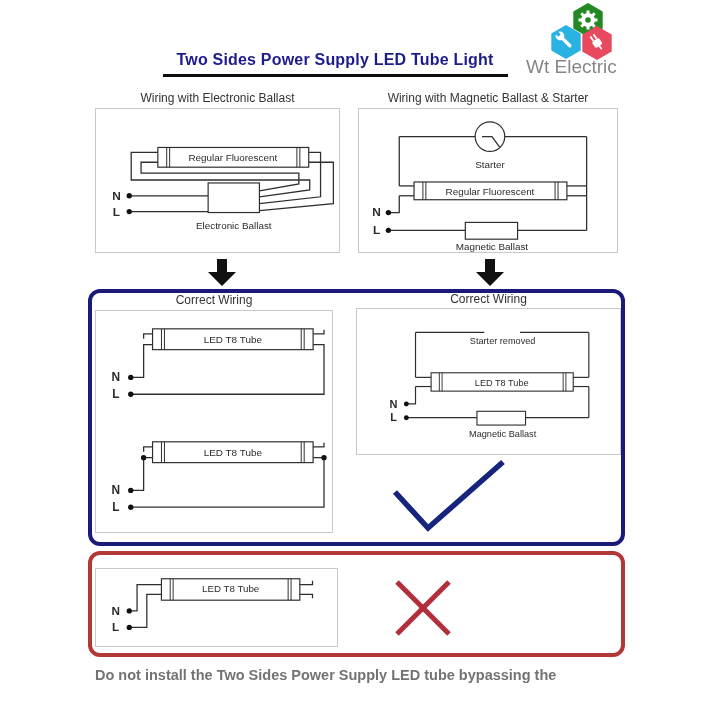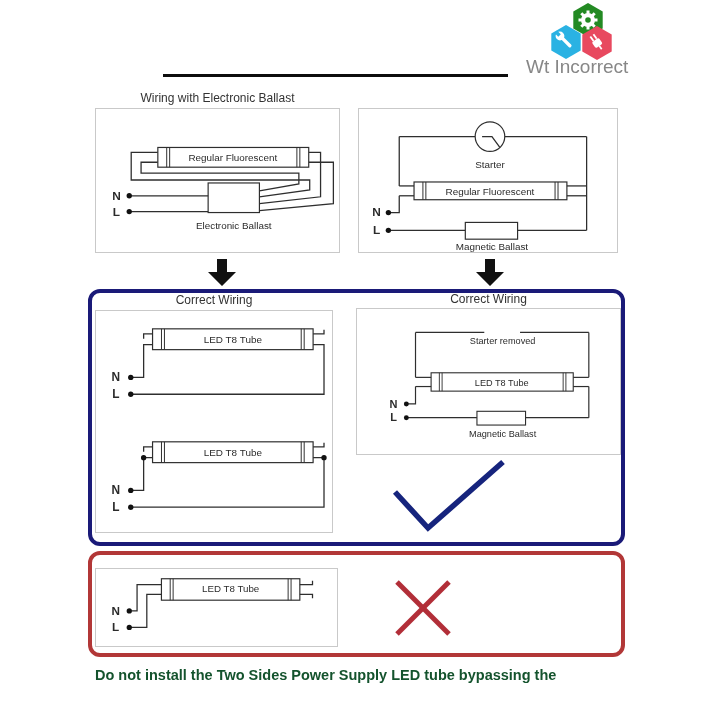--- a/index.html
+++ b/index.html
@@ -17,27 +17,28 @@
   .blue-box{border:4px solid #1a1a78;}
   .red-box{border:4px solid #b23737;}
   svg text{font-family:"Liberation Sans",sans-serif;fill:#2b2b2b;}
   .wire{stroke:#2e2e2e;stroke-width:1.3;fill:none;}
   .part{stroke:#2e2e2e;stroke-width:1.2;fill:#fff;}
   .cap{stroke:#2e2e2e;stroke-width:1;}
   .dot{fill:#111;}
   .lbl{font-size:10px;}
   .nl{font-size:12px;font-weight:bold;}
   .footer{position:absolute;left:95px;top:666px;width:552px;font-size:14.5px;
-          font-weight:bold;color:#14532d;line-height:19px;}
+          font-weight:bold;color:#737373;line-height:19px;}
 </style>
 </head>
 <body>
 
 <div class="canvas">
 
+  <div class="main-title">Two Sides Power Supply LED Tube Light</div>
   <div class="title-underline"></div>
 
   <svg class="abs" style="left:536px;top:2px;" width="130" height="84" viewBox="0 0 130 84">
     <g>
       <polygon points="52,1 66.7,9.5 66.7,26.5 52,35 37.3,26.5 37.3,9.5" fill="#238a23"></polygon>
       <g>
         <rect x="50.5" y="8.5" width="3" height="19" fill="#fff"></rect>
         <rect x="50.5" y="8.5" width="3" height="19" fill="#fff" transform="rotate(45 52 18)"></rect>
         <rect x="50.5" y="8.5" width="3" height="19" fill="#fff" transform="rotate(90 52 18)"></rect>
         <rect x="50.5" y="8.5" width="3" height="19" fill="#fff" transform="rotate(135 52 18)"></rect>
@@ -56,26 +57,27 @@
     <g>
       <polygon points="61,24 75.7,32.5 75.7,49.5 61,58 46.3,49.5 46.3,32.5" fill="#e8495f"></polygon>
       <g transform="rotate(-35 61 41)">
         <rect x="57" y="37.5" width="8.4" height="7.2" rx="1.6" fill="#fff"></rect>
         <rect x="58.4" y="31.8" width="1.8" height="5.6" fill="#fff"></rect>
         <rect x="62.2" y="31.8" width="1.8" height="5.6" fill="#fff"></rect>
         <rect x="60.4" y="44.6" width="1.7" height="4.2" fill="#fff"></rect>
       </g>
     </g>
   </svg>
-  <div class="brand-name">Wt Incorrect</div>
+  <div class="brand-name">Wt Electric</div>
 
   <div class="section-box blue-box" style="left:88px;top:289px;width:537px;height:257px;"></div>
   <div class="section-box red-box" style="left:88px;top:551px;width:537px;height:106px;"></div>
 
   <div class="ptitle" style="left:95px;top:91px;width:245px;">Wiring with Electronic Ballast</div>
+  <div class="ptitle" style="left:358px;top:91px;width:260px;">Wiring with Magnetic Ballast &amp; Starter</div>
   <div class="ptitle" style="left:95px;top:293px;width:238px;">Correct Wiring</div>
   <div class="ptitle" style="left:356px;top:292px;width:265px;">Correct Wiring</div>
 
   <div class="panel" style="left:95px;top:108px;width:245px;height:145px;">
     <svg viewBox="0 0 245 145">
       <polyline class="wire" points="62,44 35,44 35,72 216,72 216,82 165,89"></polyline>
       <polyline class="wire" points="62,54 45,54 45,65 205,65 205,76 165,83"></polyline>
       <polyline class="wire" points="215,44 227,44 227,89 165,96"></polyline>
       <polyline class="wire" points="215,54 240,54 240,96 165,103"></polyline>
       <g>

